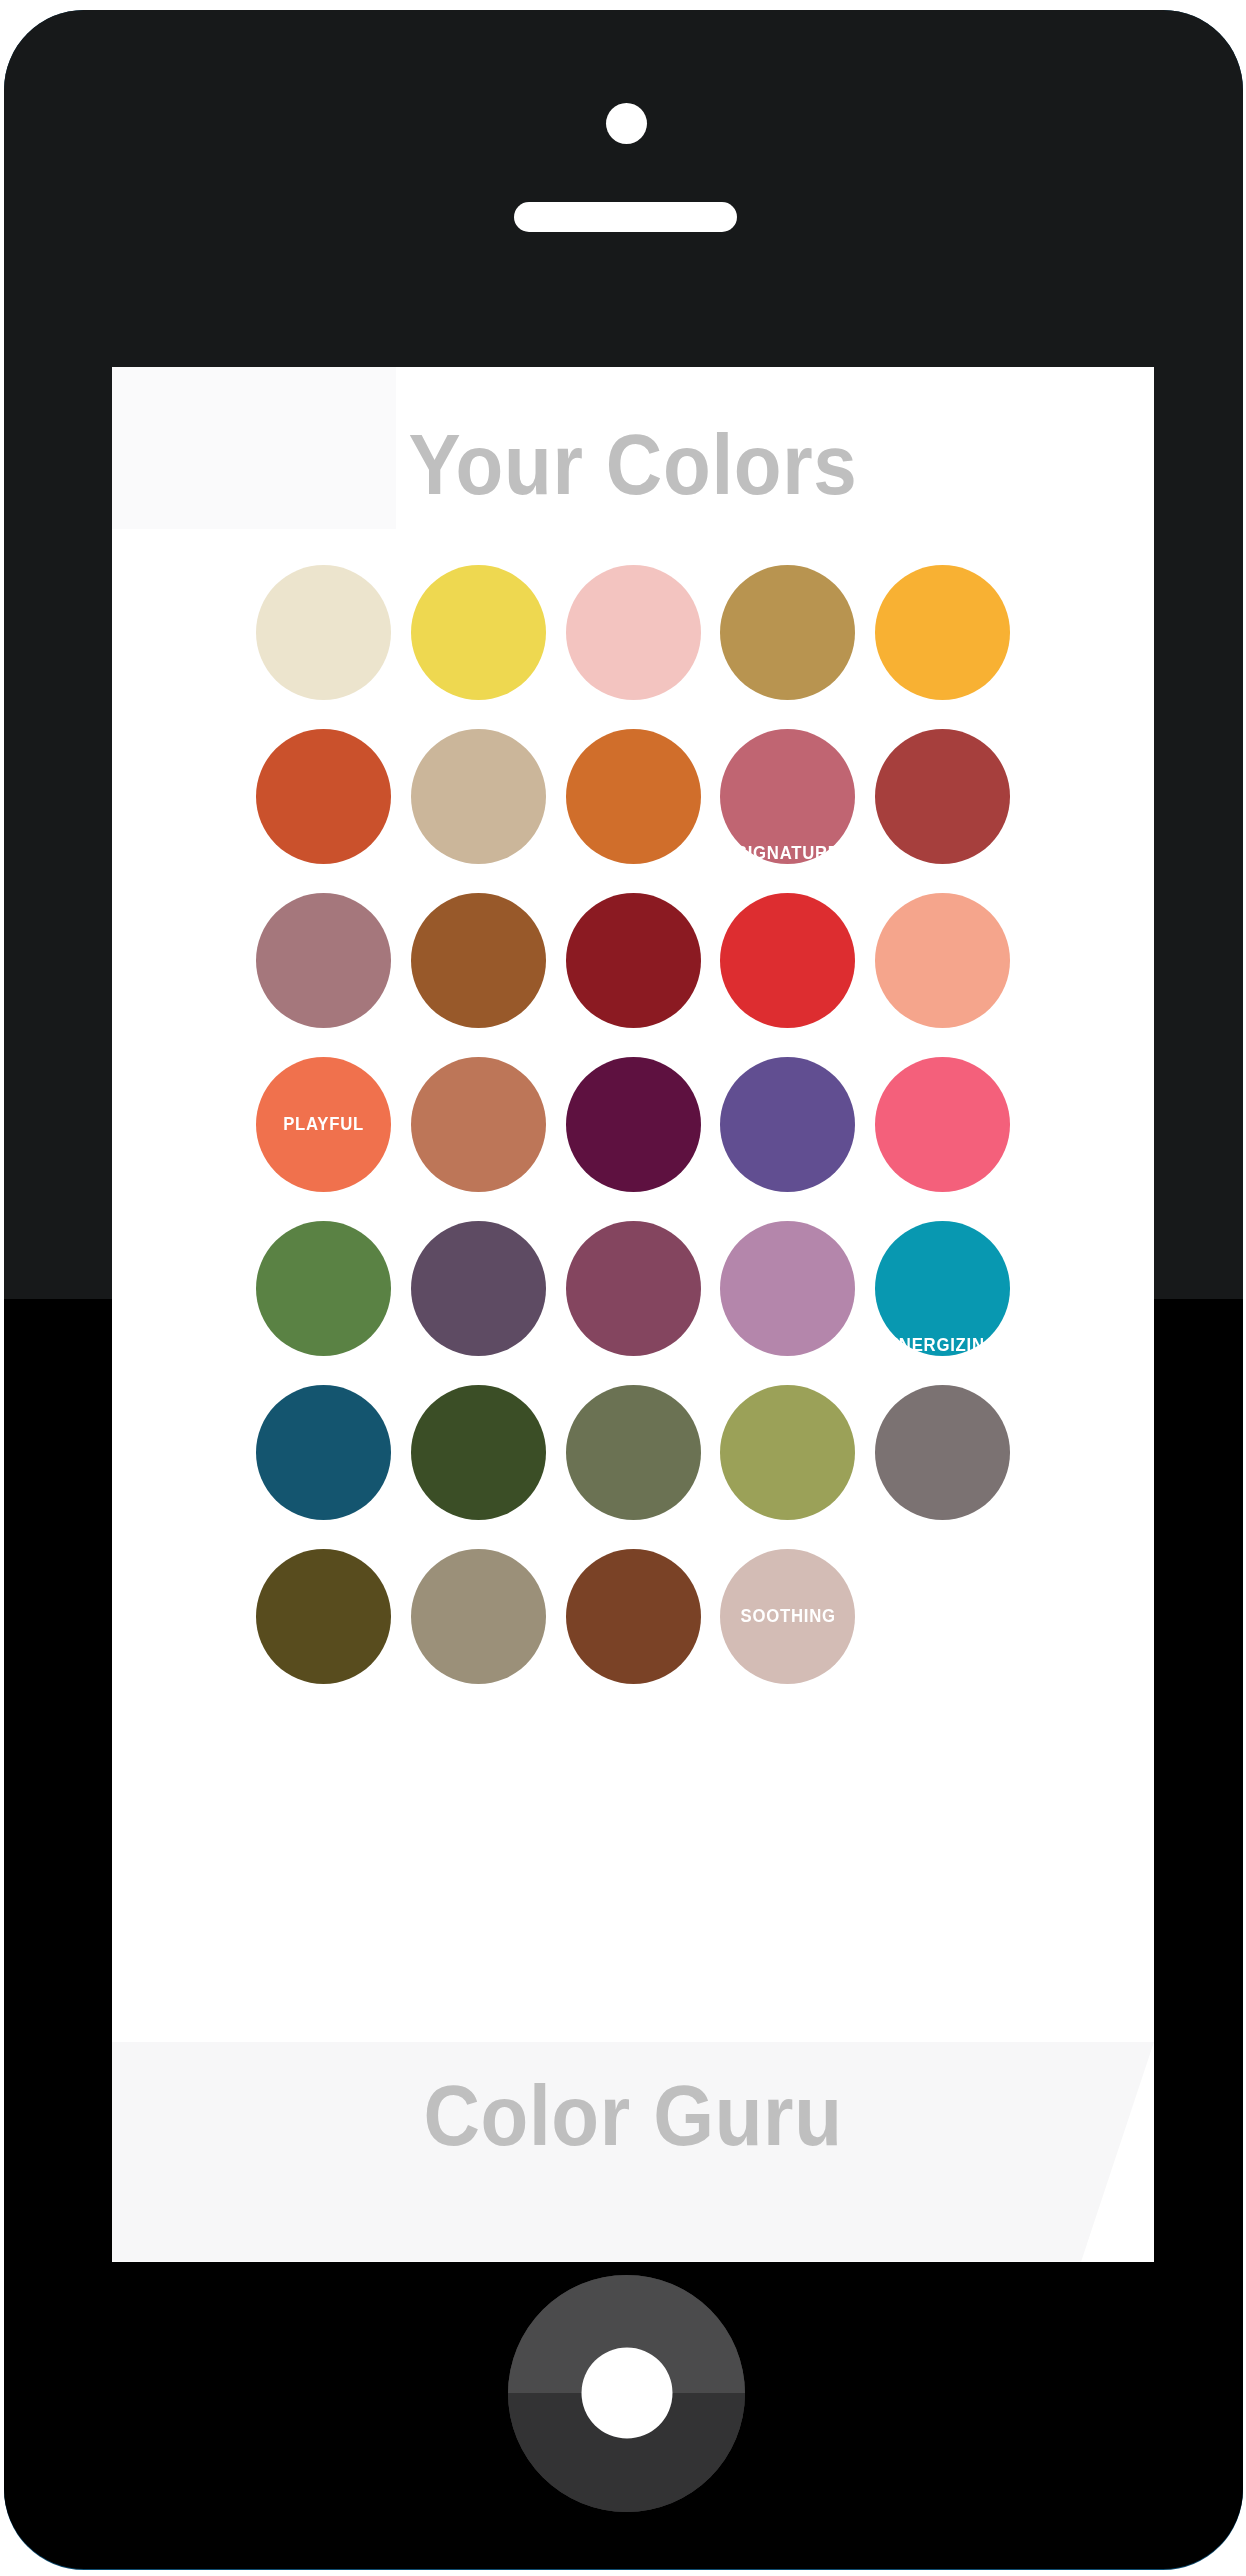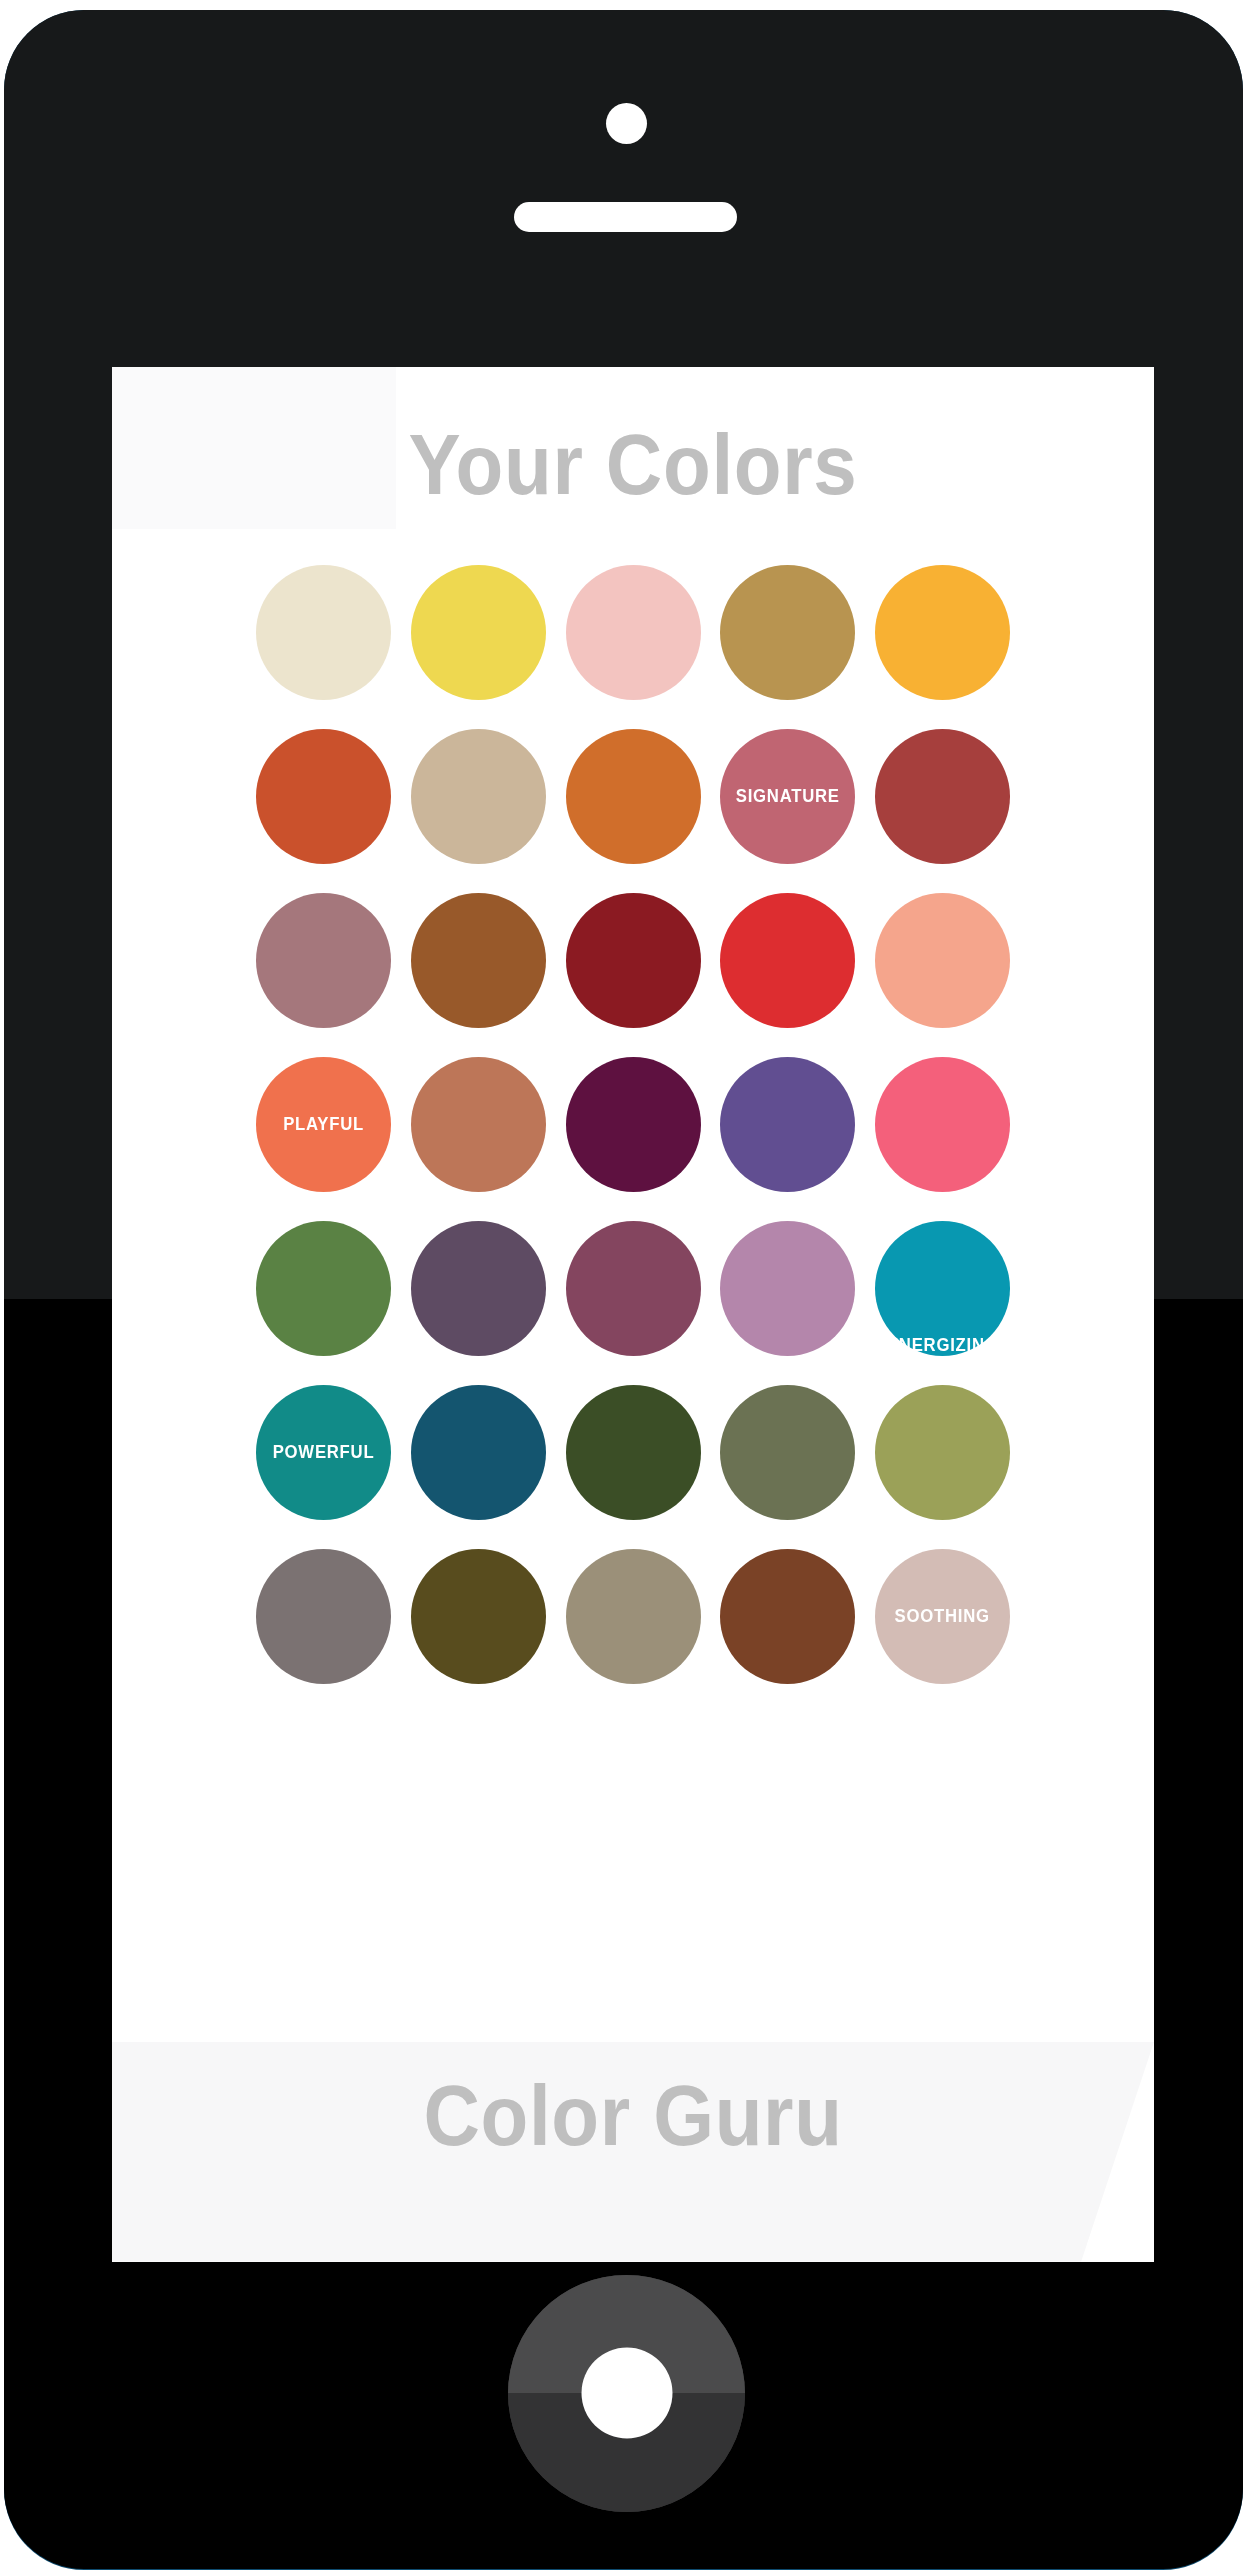--- a/index.html
+++ b/index.html
@@ -230,21 +230,21 @@
 
     <div id="swatch-grid">
         <div class="swatch" style="background: rgb(236, 228, 205);"></div>
         <div class="swatch" style="background: rgb(238, 216, 80);"></div>
         <div class="swatch" style="background: rgb(243, 196, 192);"></div>
         <div class="swatch" style="background: rgb(184, 148, 80);"></div>
         <div class="swatch" style="background: rgb(248, 177, 51);"></div>
         <div class="swatch" style="background: rgb(202, 81, 44);"></div>
         <div class="swatch" style="background: rgb(203, 182, 154);"></div>
         <div class="swatch" style="background: rgb(208, 110, 43);"></div>
-        <div class="swatch" style="background: rgb(192, 101, 114);">
+        <div class="swatch" style="background: rgb(192, 101, 114); align-items: flex-end;">
           <span class="swatch-label">SIGNATURE</span>
         </div>
         <div class="swatch" style="background: rgb(166, 63, 61);"></div>
         <div class="swatch" style="background: rgb(165, 119, 124);"></div>
         <div class="swatch" style="background: rgb(152, 89, 42);"></div>
         <div class="swatch" style="background: rgb(139, 26, 34);"></div>
         <div class="swatch" style="background: rgb(221, 45, 48);"></div>
         <div class="swatch" style="background: rgb(245, 165, 140);"></div>
         <div class="swatch" style="background: rgb(240, 113, 77);">
           <span class="swatch-label">PLAYFUL</span>
@@ -253,23 +253,20 @@
         <div class="swatch" style="background: rgb(94, 17, 64);"></div>
         <div class="swatch" style="background: rgb(97, 78, 145);"></div>
         <div class="swatch" style="background: rgb(244, 96, 123);"></div>
         <div class="swatch" style="background: rgb(90, 130, 68);"></div>
         <div class="swatch" style="background: rgb(94, 75, 99);"></div>
         <div class="swatch" style="background: rgb(132, 69, 95);"></div>
         <div class="swatch" style="background: rgb(180, 134, 171);"></div>
         <div class="swatch" style="background: rgb(8, 152, 177); align-items: flex-end;">
           <span class="swatch-label">ENERGIZING</span>
         </div>
-        <div class="swatch" style="background: rgb(17, 139, 136);">
-          <span class="swatch-label">POWERFUL</span>
-        </div>
         <div class="swatch" style="background: rgb(20, 85, 111);"></div>
         <div class="swatch" style="background: rgb(59, 78, 38);"></div>
         <div class="swatch" style="background: rgb(107, 114, 83);"></div>
         <div class="swatch" style="background: rgb(155, 161, 88);"></div>
         <div class="swatch" style="background: rgb(123, 114, 114);"></div>
         <div class="swatch" style="background: rgb(88, 76, 30);"></div>
         <div class="swatch" style="background: rgb(155, 144, 121);"></div>
         <div class="swatch" style="background: rgb(122, 66, 38);"></div>
         <div class="swatch" style="background: rgb(211, 188, 181);">
           <span class="swatch-label">SOOTHING</span>

